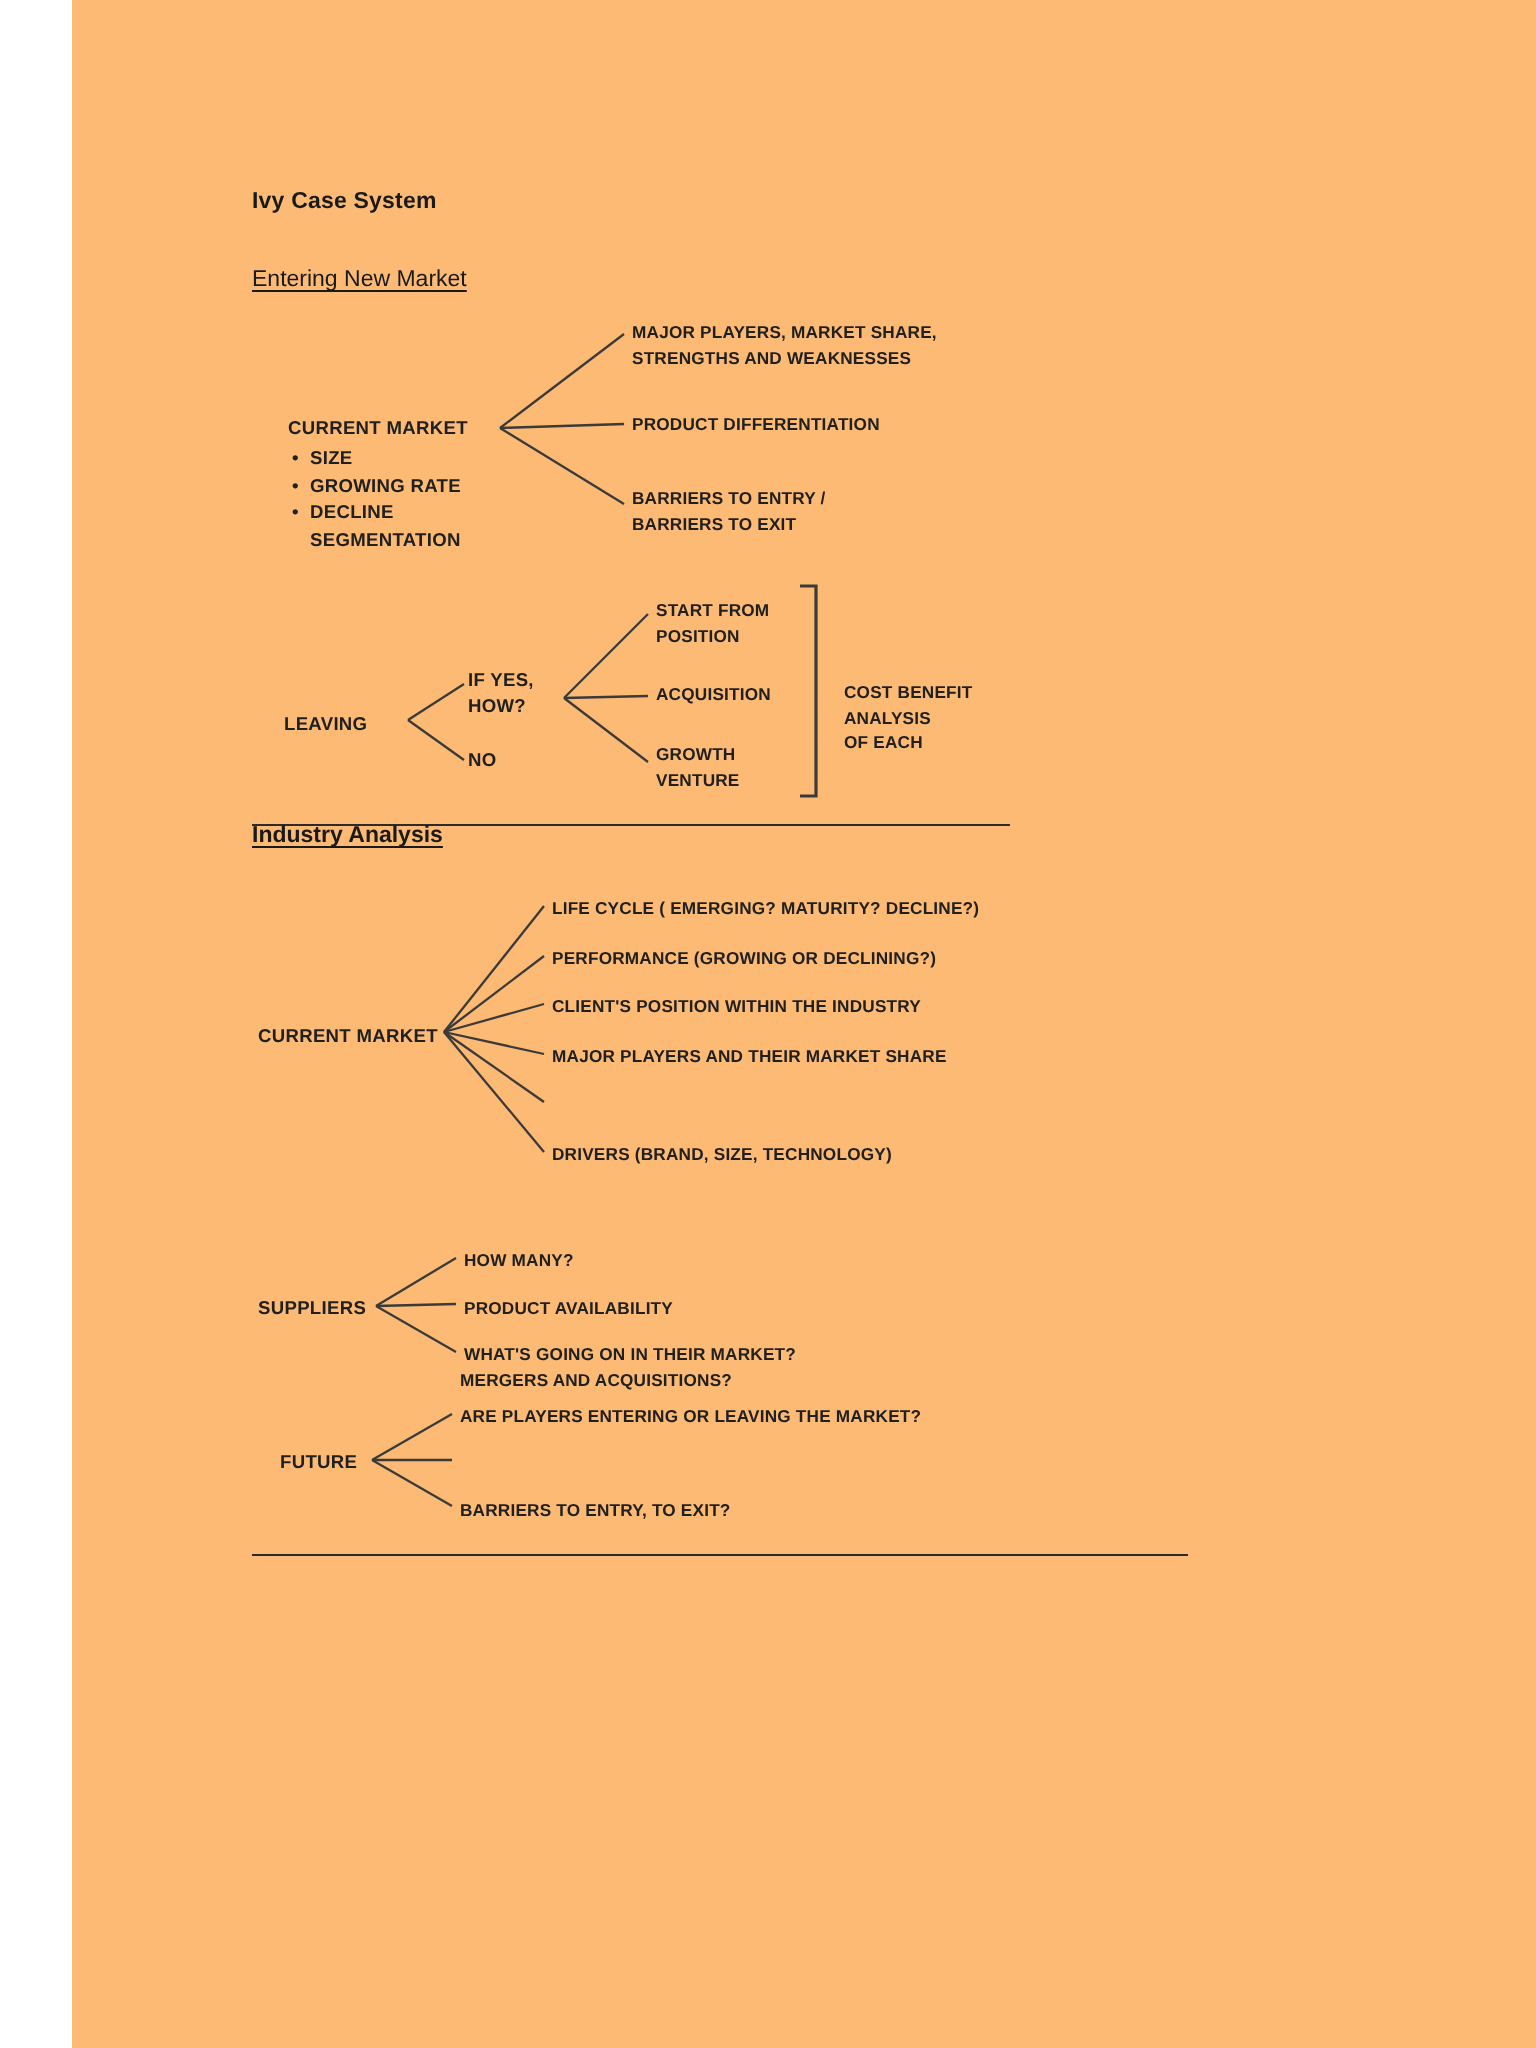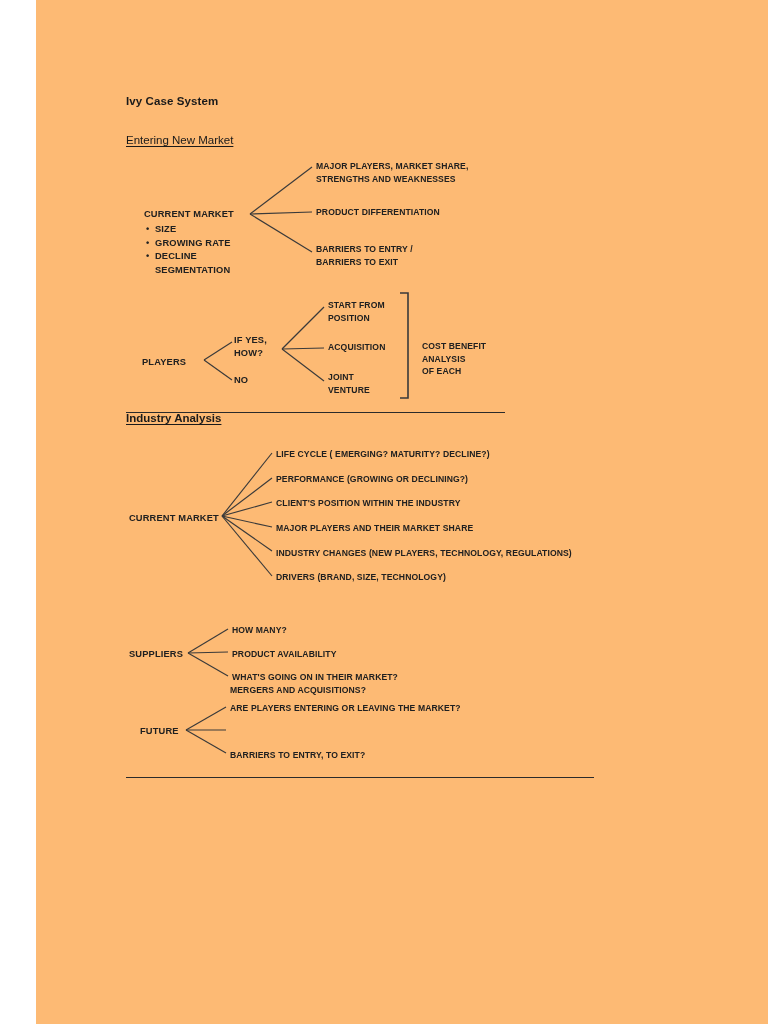--- a/index.html
+++ b/index.html
@@ -176,33 +176,33 @@
 
   <div class="diagram" id="diagram-entering">
     <svg width="768" height="410">
       <path class="line" d="M 168 360 L 196 342"></path>
       <path class="line" d="M 168 360 L 196 380"></path>
       <path class="line" d="M 246 349 L 288 307"></path>
       <path class="line" d="M 246 349 L 288 348"></path>
       <path class="line" d="M 246 349 L 288 381"></path>
       <path class="bracket" d="M 364 293 L 372 293 L 372 398 L 364 398"></path>
     </svg>
-    <div class="node" id="en-node">PLAYERS</div>
+    <div class="node" id="en-node">LEAVING</div>
     <div class="node" id="en-yes">
       <div>IF YES,</div>
       <div>HOW?</div>
     </div>
     <div class="node" id="en-no">NO</div>
     <div class="leaf" id="en-leaf-0">
       <div>START FROM</div>
       <div>POSITION</div>
     </div>
     <div class="leaf" id="en-leaf-1">ACQUISITION</div>
     <div class="leaf" id="en-leaf-2">
-      <div>JOINT</div>
+      <div>GROWTH</div>
       <div>VENTURE</div>
     </div>
     <div class="leaf" id="en-cost">
       <div>COST BENEFIT</div>
       <div>ANALYSIS</div>
       <div>OF EACH</div>
     </div>
   </div>
 
   <div class="rule" id="rule-top"></div>
@@ -216,21 +216,20 @@
       <path class="line" d="M 186 516 L 236 502"></path>
       <path class="line" d="M 186 516 L 236 527"></path>
       <path class="line" d="M 186 516 L 236 551"></path>
       <path class="line" d="M 186 516 L 236 576"></path>
     </svg>
     <div class="node" id="im-node">CURRENT MARKET</div>
     <div class="leaf im-leaf" style="top:448px">LIFE CYCLE ( EMERGING? MATURITY? DECLINE?)</div>
     <div class="leaf im-leaf" style="top:473px">PERFORMANCE (GROWING OR DECLINING?)</div>
     <div class="leaf im-leaf" style="top:497px">CLIENT'S POSITION WITHIN THE INDUSTRY</div>
     <div class="leaf im-leaf" style="top:522px">MAJOR PLAYERS AND THEIR MARKET SHARE</div>
-    <div class="leaf im-leaf" style="top:547px">INDUSTRY CHANGES (NEW PLAYERS, TECHNOLOGY, REGULATIONS)</div>
     <div class="leaf im-leaf" style="top:571px">DRIVERS (BRAND, SIZE, TECHNOLOGY)</div>
   </div>
 
   <div class="diagram" id="diagram-suppliers">
     <svg width="768" height="700">
       <path class="line" d="M 152 653 L 192 629"></path>
       <path class="line" d="M 152 653 L 192 652"></path>
       <path class="line" d="M 152 653 L 192 676"></path>
     </svg>
     <div class="node" id="su-node">SUPPLIERS</div>

